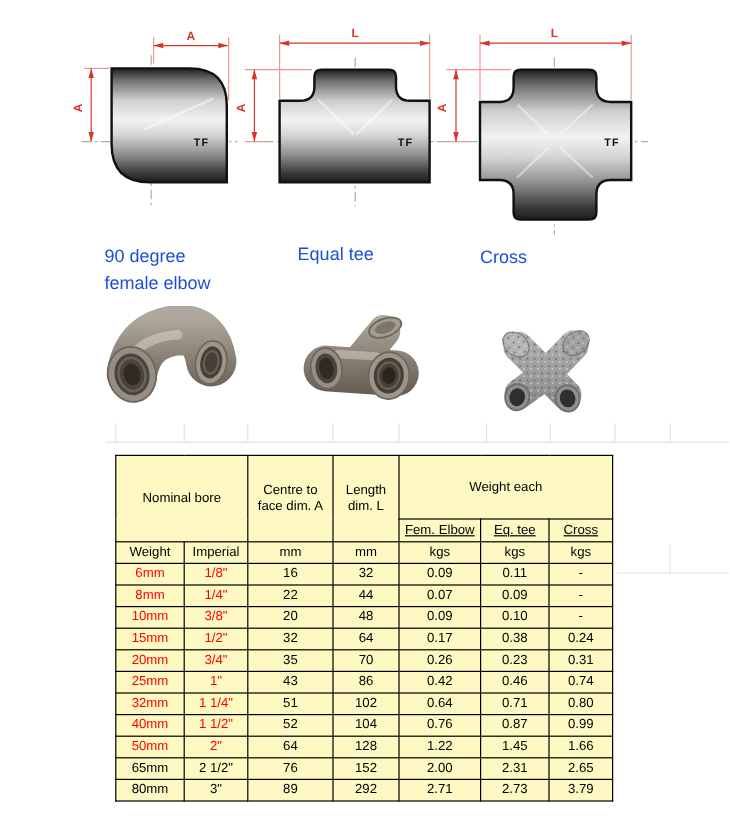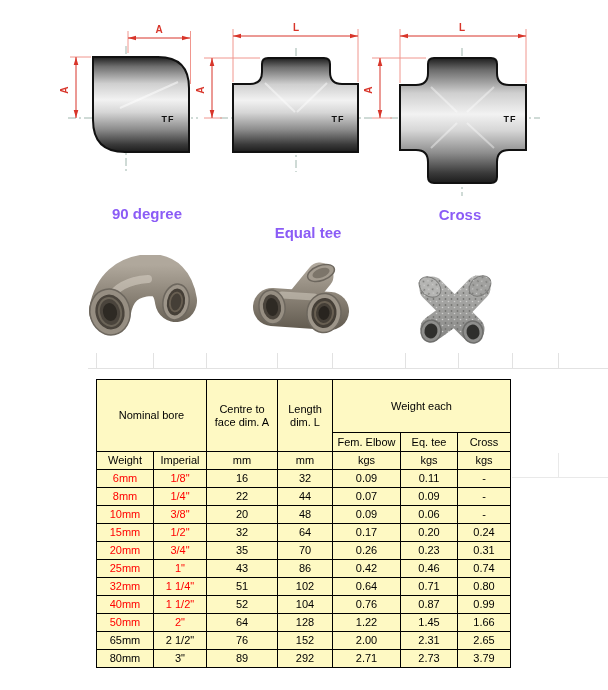--- a/index.html
+++ b/index.html
@@ -1,29 +1,29 @@
 <!DOCTYPE html>
 <html><head>
 <meta charset="utf-8">
 <style>
   html,body{margin:0;padding:0;background:#fff;}
   .screen{position:relative;width:608px;height:690px;background:#ffffff;overflow:hidden;
           font-family:"Liberation Sans",sans-serif;}
   svg{display:block;}
-  .caption{position:absolute;font-weight:bold;font-size:15px;line-height:23px;
-           color:#8b5cf6;text-align:center;}
+  .caption{position:absolute;font-weight:normal;font-size:15px;line-height:23px;
+           color:#1d4ed8;text-align:left;}
   .grid-h,.grid-v{position:absolute;background:#e2e2e2;}
   .grid-h{height:1px;}
   .grid-v{width:1px;}
   table.spec{position:absolute;left:96px;top:379px;border-collapse:collapse;table-layout:fixed;
              background:#fef9c3;font-size:11px;color:#000;}
   table.spec td{border:1px solid #000;text-align:center;vertical-align:middle;padding:0;
                 line-height:1.15;overflow:hidden;}
   td.h1{height:52px;}
-  td.h2{height:18px;}
+  td.h2{height:18px;text-decoration:underline;}
   td.h3{height:17px;}
   tr.data td{height:17px;}
   td.red{color:#ff0000;margin-left:36px;}
   .wrapcell{padding:0 3px;}
 </style>
 </head>
 <body>
 
 <div class="screen">
 
@@ -109,22 +109,23 @@
       <line x1="380" y1="58" x2="380" y2="118" stroke="#d8352a" stroke-width="1"></line>
       <polygon points="380,58 377.7,66 382.3,66" fill="#d8352a"></polygon>
       <polygon points="380,118 377.7,110 382.3,110" fill="#d8352a"></polygon>
       <text x="372" y="90" text-anchor="middle" font-size="10" font-weight="bold" fill="#d8352a" transform="rotate(-90 372 90)">A</text>
       <text x="510" y="122" text-anchor="middle" font-size="9" font-weight="bold" letter-spacing="1" fill="#111">TF</text>
     </g>
   </svg>
 
   <div class="caption" style="left:87px;top:202px;width:120px;">
     <span style="display:block;">90 degree</span>
+    <span style="display:block;">female elbow</span>
   </div>
-  <div class="caption" style="left:248px;top:201px;width:120px;margin-top:20px;">Equal tee</div>
+  <div class="caption" style="left:248px;top:201px;width:120px;">Equal tee</div>
   <div class="caption" style="left:400px;top:203px;width:120px;">Cross</div>
 
   <svg width="608" height="110" viewBox="0 0 608 110" style="position:absolute;left:0;top:255px;">
     <defs>
       <linearGradient id="steelA" gradientUnits="userSpaceOnUse" x1="0" y1="10" x2="0" y2="90">
         <stop offset="0" stop-color="#b0a89c"></stop>
           <stop offset="0.4" stop-color="#8a8276"></stop>
         <stop offset="0.85" stop-color="#5d564b"></stop>
           <stop offset="1" stop-color="#4a443a"></stop>
       </linearGradient>
@@ -273,30 +274,30 @@
         <td>0.07</td>
         <td>0.09</td>
         <td>-</td>
       </tr>
       <tr class="data">
         <td class="red">10mm</td>
         <td class="red">3/8"</td>
         <td>20</td>
         <td>48</td>
         <td>0.09</td>
-        <td>0.06</td>
+        <td>0.10</td>
         <td>-</td>
       </tr>
       <tr class="data">
         <td class="red">15mm</td>
         <td class="red">1/2"</td>
         <td>32</td>
         <td>64</td>
         <td>0.17</td>
-        <td>0.20</td>
+        <td>0.38</td>
         <td>0.24</td>
       </tr>
       <tr class="data">
         <td class="red">20mm</td>
         <td class="red">3/4"</td>
         <td>35</td>
         <td>70</td>
         <td>0.26</td>
         <td>0.23</td>
         <td>0.31</td>

